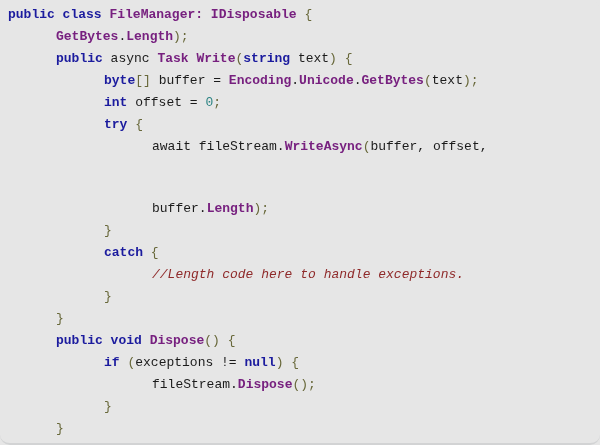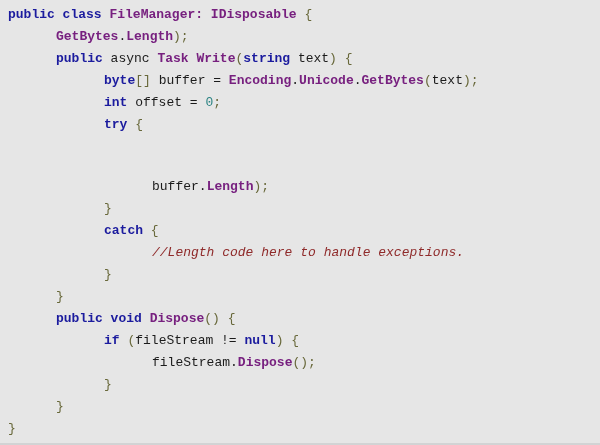--- a/index.html
+++ b/index.html
@@ -12,20 +12,21 @@
     width: 600px;
     height: 445px;
     box-sizing: border-box;
     background: var(--bg, #e6e6e6);
     border-bottom: 2px solid #d2d3d4;
     overflow: hidden;
     font-family: "Liberation Mono", "DejaVu Sans Mono", monospace;
     font-size: 13px;
     line-height: 22px;
     padding: 4px 0 0 8px;
+    border-radius: 10px;
   }
   .code-line {
     white-space: pre;
     height: 22px;
   }
   .tok            { color: var(--plain); }
   .tok-plain      { color: var(--plain); }
   .tok-keyword    { color: var(--keyword); font-weight: bold; }
   .tok-type       { color: var(--type);    font-weight: bold; }
   .tok-string     { color: var(--string); }
@@ -36,25 +37,26 @@
 </head>
 <body>
 
 <div class="code-window">
     <div class="code-line" style="padding-left: 0px;"><span class="tok tok-keyword">public class</span><span class="tok tok-plain"> </span><span class="tok tok-type">FileManager: IDisposable</span><span class="tok tok-plain"> </span><span class="tok tok-punct">{</span></div>
     <div class="code-line" style="padding-left: 48px;"><span class="tok tok-type">GetBytes</span><span class="tok tok-plain">.</span><span class="tok tok-type">Length</span><span class="tok tok-punct">);</span></div>
     <div class="code-line" style="padding-left: 48px;"><span class="tok tok-keyword">public</span><span class="tok tok-plain"> async </span><span class="tok tok-type">Task</span><span class="tok tok-plain"> </span><span class="tok tok-type">Write</span><span class="tok tok-punct">(</span><span class="tok tok-keyword">string</span><span class="tok tok-plain"> text</span><span class="tok tok-punct">) {</span></div>
     <div class="code-line" style="padding-left: 96px;"><span class="tok tok-keyword">byte</span><span class="tok tok-punct">[]</span><span class="tok tok-plain"> buffer = </span><span class="tok tok-type">Encoding</span><span class="tok tok-plain">.</span><span class="tok tok-type">Unicode</span><span class="tok tok-plain">.</span><span class="tok tok-type">GetBytes</span><span class="tok tok-punct">(</span><span class="tok tok-plain">text</span><span class="tok tok-punct">);</span></div>
     <div class="code-line" style="padding-left: 96px;"><span class="tok tok-keyword">int</span><span class="tok tok-plain"> offset = </span><span class="tok tok-number">0</span><span class="tok tok-punct">;</span></div>
     <div class="code-line" style="padding-left: 96px;"><span class="tok tok-keyword">try</span><span class="tok tok-plain"> </span><span class="tok tok-punct">{</span></div>
+    <div class="code-line" style="padding-left: 144px;"><span class="tok tok-plain">await fileStream</span><span class="tok tok-plain">.</span><span class="tok tok-type">WriteAsync</span><span class="tok tok-punct">(</span><span class="tok tok-plain">buffer, offset,</span></div>
     <div class="code-line" style="padding-left: 144px; margin-top: 40px;"><span class="tok tok-plain">buffer</span><span class="tok tok-plain">.</span><span class="tok tok-type">Length</span><span class="tok tok-punct">);</span></div>
     <div class="code-line" style="padding-left: 96px;"><span class="tok tok-punct">}</span></div>
     <div class="code-line" style="padding-left: 96px;"><span class="tok tok-keyword">catch</span><span class="tok tok-plain"> </span><span class="tok tok-punct">{</span></div>
     <div class="code-line" style="padding-left: 144px;"><span class="tok tok-comment">//Length code here to handle exceptions.</span></div>
     <div class="code-line" style="padding-left: 96px;"><span class="tok tok-punct">}</span></div>
     <div class="code-line" style="padding-left: 48px;"><span class="tok tok-punct">}</span></div>
     <div class="code-line" style="padding-left: 48px;"><span class="tok tok-keyword">public void</span><span class="tok tok-plain"> </span><span class="tok tok-type">Dispose</span><span class="tok tok-punct">() {</span></div>
-    <div class="code-line" style="padding-left: 96px;"><span class="tok tok-keyword">if</span><span class="tok tok-plain"> </span><span class="tok tok-punct">(</span><span class="tok tok-plain">fileStream != </span><span class="tok tok-keyword">null</span><span class="tok tok-punct">) {</span></div>
+    <div class="code-line" style="padding-left: 96px;"><span class="tok tok-keyword">if</span><span class="tok tok-plain"> </span><span class="tok tok-punct">(</span><span class="tok tok-plain">exceptions != </span><span class="tok tok-keyword">null</span><span class="tok tok-punct">) {</span></div>
     <div class="code-line" style="padding-left: 144px;"><span class="tok tok-plain">fileStream</span><span class="tok tok-plain">.</span><span class="tok tok-type">Dispose</span><span class="tok tok-punct">();</span></div>
     <div class="code-line" style="padding-left: 96px;"><span class="tok tok-punct">}</span></div>
     <div class="code-line" style="padding-left: 48px;"><span class="tok tok-punct">}</span></div>
     <div class="code-line" style="padding-left: 0px;"><span class="tok tok-punct">}</span></div>
   </div>
 
 </body></html>

